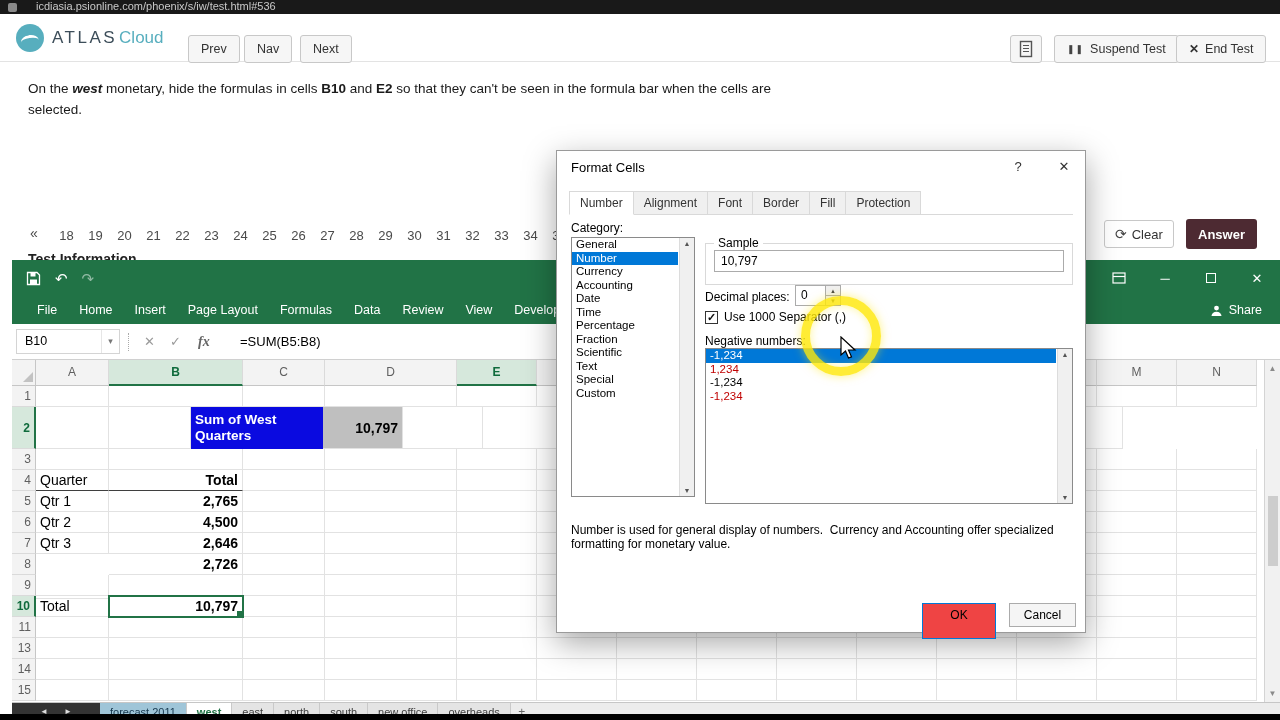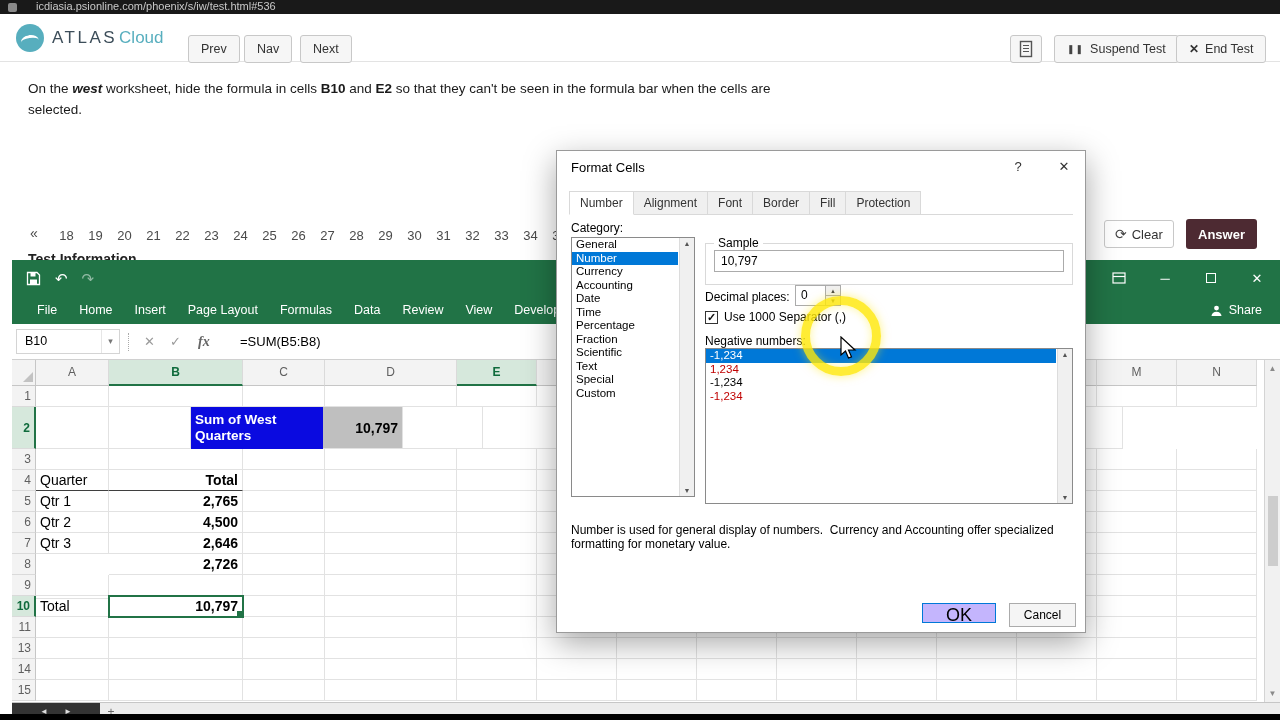--- a/index.html
+++ b/index.html
@@ -115,21 +115,21 @@
   .spin-val{flex:1;font-size:12px;line-height:19px;padding-left:5px}
   .spin-btns{width:15px;border-left:1px solid #ababab;display:flex;flex-direction:column}
   .spin-up,.spin-dn{flex:1;font-size:6px;color:#444;display:flex;align-items:center;justify-content:center;background:#f0f0f0;cursor:pointer}
   .spin-up{border-bottom:1px solid #ababab}
   .chk-row{position:absolute;left:148px;top:159px;display:flex;align-items:center;gap:6px}
   .chk-box{width:13px;height:13px;border:1px solid #333;background:#fff;font-size:11px;line-height:11px;text-align:center;font-weight:700;color:#111;cursor:pointer}
   .neg-label{position:absolute;left:148px;top:183px}
   .neg-list{position:absolute;left:148px;top:197px;width:368px;height:156px;border:1px solid #8a8a8a;background:#fff;overflow:hidden}
   .neg-item{height:13.5px;font-size:11.5px;line-height:13.5px;padding-left:4px;cursor:pointer;width:350px}
   .dlg-desc{position:absolute;left:14px;top:372px;width:508px;font-size:12px;line-height:14px;white-space:pre-wrap}
-  .dlg-ok{position:absolute;left:365px;top:452px;width:74px;height:20px;background:#c4b5fd;border:1px solid var(--selblue,#0078d7);font-size:18px;text-align:center;line-height:22px;cursor:pointer}
+  .dlg-ok{position:absolute;left:365px;top:452px;width:74px;height:36px;background:#ef4444;border:1px solid var(--selblue,#0078d7);font-size:12px;text-align:center;line-height:22px;cursor:pointer}
   .dlg-cancel{position:absolute;left:452px;top:452px;width:67px;height:24px;background:#f5f5f5;border:1px solid #ababab;font-size:12px;text-align:center;line-height:22px;cursor:pointer}
 
   
   .ring{position:absolute;left:801px;top:296px;width:80px;height:80px;border:9px solid rgba(255,232,9,.82);border-radius:50%;z-index:20;pointer-events:none;box-shadow:0 0 10px rgba(255,232,9,.5),inset 0 0 8px rgba(255,232,9,.4)}
   .cursor{position:absolute;left:839px;top:336px;z-index:21;pointer-events:none}
   .bottombar{position:absolute;left:0;bottom:0;width:1280px;height:6px;background:#000;z-index:30}
 </style>
 </head>
 <body>
 
@@ -160,21 +160,21 @@
     <button class="hbtn b-suspend">
       <span class="pause-ic">❚❚</span>
       <span>Suspend Test</span>
     </button>
     <button class="hbtn b-end">
       <span class="x-ic">✕</span>
       <span>End Test</span>
     </button>
   </div>
 
-  <div class="task"><span>On the </span><b class="it">west</b><span> worksheet, hide the formula in cells </span><b>B10</b><span> and </span><b>E2</b><span> so that they can't be seen in the formula bar when the cells are selected.</span></div>
+  <div class="task"><span>On the </span><b class="it">west</b><span> monetary, hide the formulas in cells </span><b>B10</b><span> and </span><b>E2</b><span> so that they can't be seen in the formula bar when the cells are selected.</span></div>
 
   <div class="pager">
     <span class="pg-prev">«</span>
     <span class="pg-pages" id="pager-pages"><span class="pg">18</span><span class="pg">19</span><span class="pg">20</span><span class="pg">21</span><span class="pg">22</span><span class="pg">23</span><span class="pg">24</span><span class="pg">25</span><span class="pg">26</span><span class="pg">27</span><span class="pg">28</span><span class="pg">29</span><span class="pg">30</span><span class="pg">31</span><span class="pg">32</span><span class="pg">33</span><span class="pg">34</span><span class="pg">35</span></span>
     <button class="clear-btn">
       <span class="refresh-ic">⟳</span>
       <span>Clear</span>
     </button>
     <button class="answer-btn">Answer</button>
   </div>
@@ -500,20 +500,29 @@
         <span>▲</span>
         <span class="vthumb"></span>
         <span>▼</span>
       </div>
     </div>
     <div class="xl-tabs">
       <div class="tab-scroll">
         <span>◄</span>
         <span>►</span>
       </div>
+      <div id="sheet-tabs" style="display:flex">
+          <div class="sheet-tab highlighted">forecast 2011</div>
+          <div class="sheet-tab active">west</div>
+          <div class="sheet-tab">east</div>
+          <div class="sheet-tab">north</div>
+          <div class="sheet-tab">south</div>
+          <div class="sheet-tab">new office</div>
+          <div class="sheet-tab">overheads</div>
+        </div>
       <span class="addsheet">+</span>
     </div>
   </div>
 
   <div class="dialog">
     <span class="dlg-title-text">Format Cells</span>
     <span class="dlg-help">?</span>
     <span class="dlg-close">✕</span>
     <div class="dlg-tabs" id="dlg-tabs">
         <span class="dtab active">Number</span>

